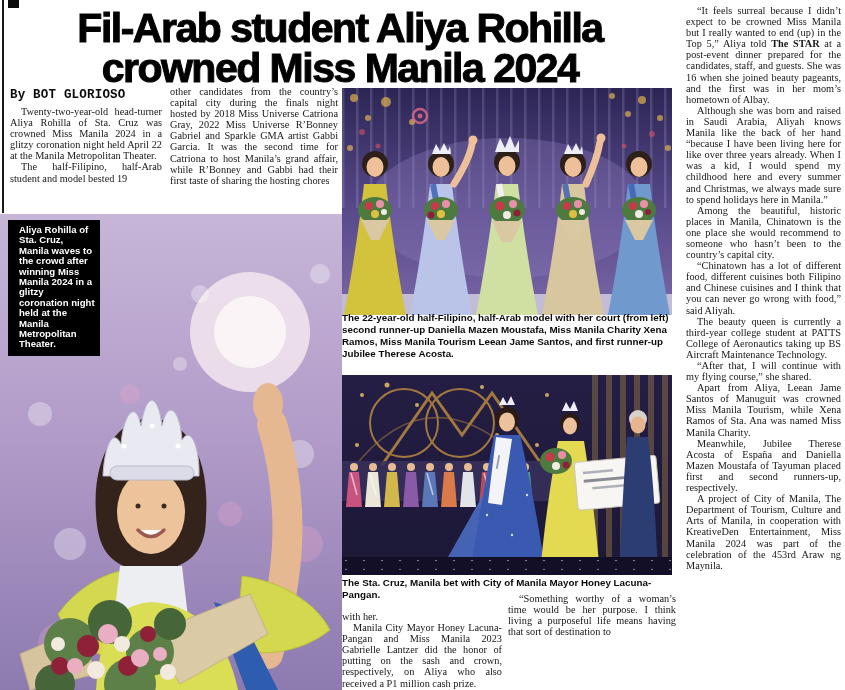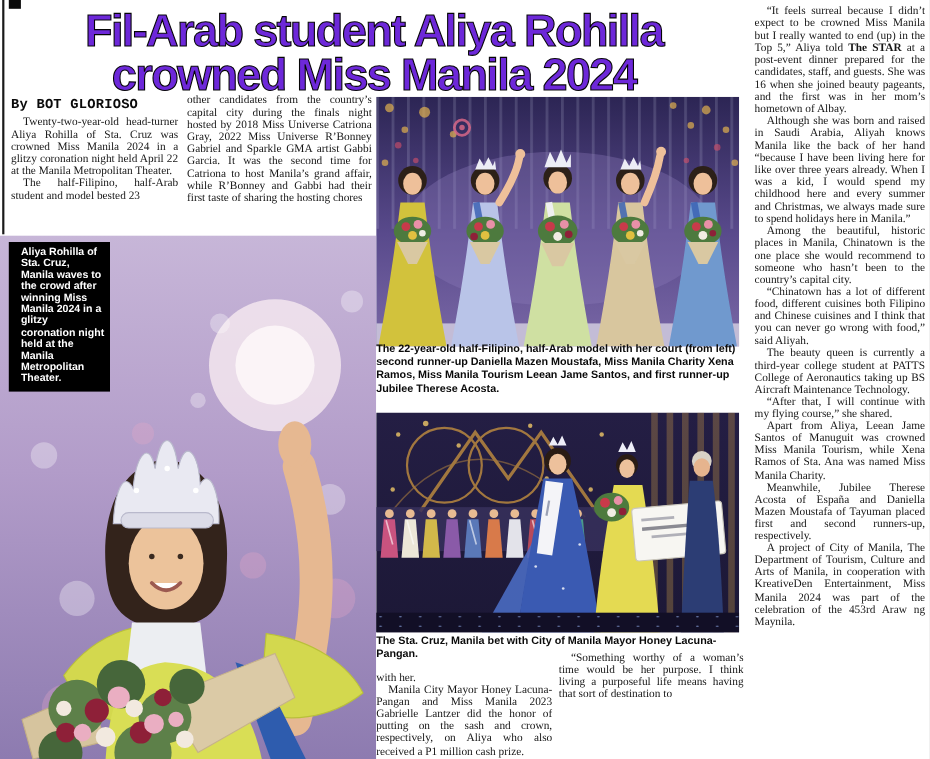--- a/index.html
+++ b/index.html
@@ -1,21 +1,21 @@
 <!DOCTYPE html>
 <html><head>
 <meta charset="utf-8">
 <style>
   html,body{margin:0;padding:0;background:#e8e8e8;}
   #page{position:relative;width:845px;height:690px;background:#ffffff;overflow:hidden;
         font-family:"Liberation Serif",serif;color:#141414;}
   
   #headline{position:absolute;left:0;top:8px;width:680px;text-align:center;
             font-family:"Liberation Sans",sans-serif;font-weight:bold;
-            font-size:41px;line-height:40px;letter-spacing:-1.5px;color:#6d28d9;
+            font-size:41px;line-height:40px;letter-spacing:-1.5px;color:#000000;
             -webkit-text-stroke:1px #050505;}
   
   #byline{position:absolute;left:10px;top:88px;width:160px;
           font-family:Liberation Mono, monospace;font-weight:bold;
           font-size:12.5px;letter-spacing:.2px;color:#0a0a0a;}
   
   .article-col{position:absolute;font-size:10.3px;line-height:11.1px;
                text-align:justify;overflow:hidden;color:#161616;}
   .para{margin:0;}
   .para.ind{text-indent:11px;}
@@ -53,21 +53,21 @@
 
   <div id="headline">
     <div>Fil-Arab student Aliya Rohilla</div>
     <div>crowned Miss Manila 2024</div>
   </div>
 
   <div id="byline">By BOT GLORIOSO</div>
 
   <div id="col-intro" class="article-col">
       <p class="para ind"><span>Twenty-two-year-old head-turner Aliya Rohilla of Sta. Cruz was crowned Miss Manila 2024 in a glitzy coronation night held April 22 at the Manila Metropolitan Theater.</span></p>
-      <p class="para ind"><span>The half-Filipino, half-Arab student and model bested 23</span></p>
+      <p class="para ind"><span>The half-Filipino, half-Arab student and model bested 19</span></p>
     </div>
   <div id="col-second" class="article-col">
       <p class="para"><span>other candidates from the country’s capital city during the finals night hosted by 2018 Miss Universe Catriona Gray, 2022 Miss Universe R’Bonney Gabriel and Sparkle GMA artist Gabbi Garcia. It was the second time for Catriona to host Manila’s grand affair, while R’Bonney and Gabbi had their first taste of sharing the hosting chores</span></p>
     </div>
 
   <svg id="photo-left" class="photo" width="342" height="476" viewBox="0 0 342 476" role="img">
     <defs>
       <linearGradient id="gL" x1="0" y1="0" x2="0" y2="1">
         <stop offset="0" stop-color="#c7b6d8"></stop>
           <stop offset="0.45" stop-color="#b29cc9"></stop>

